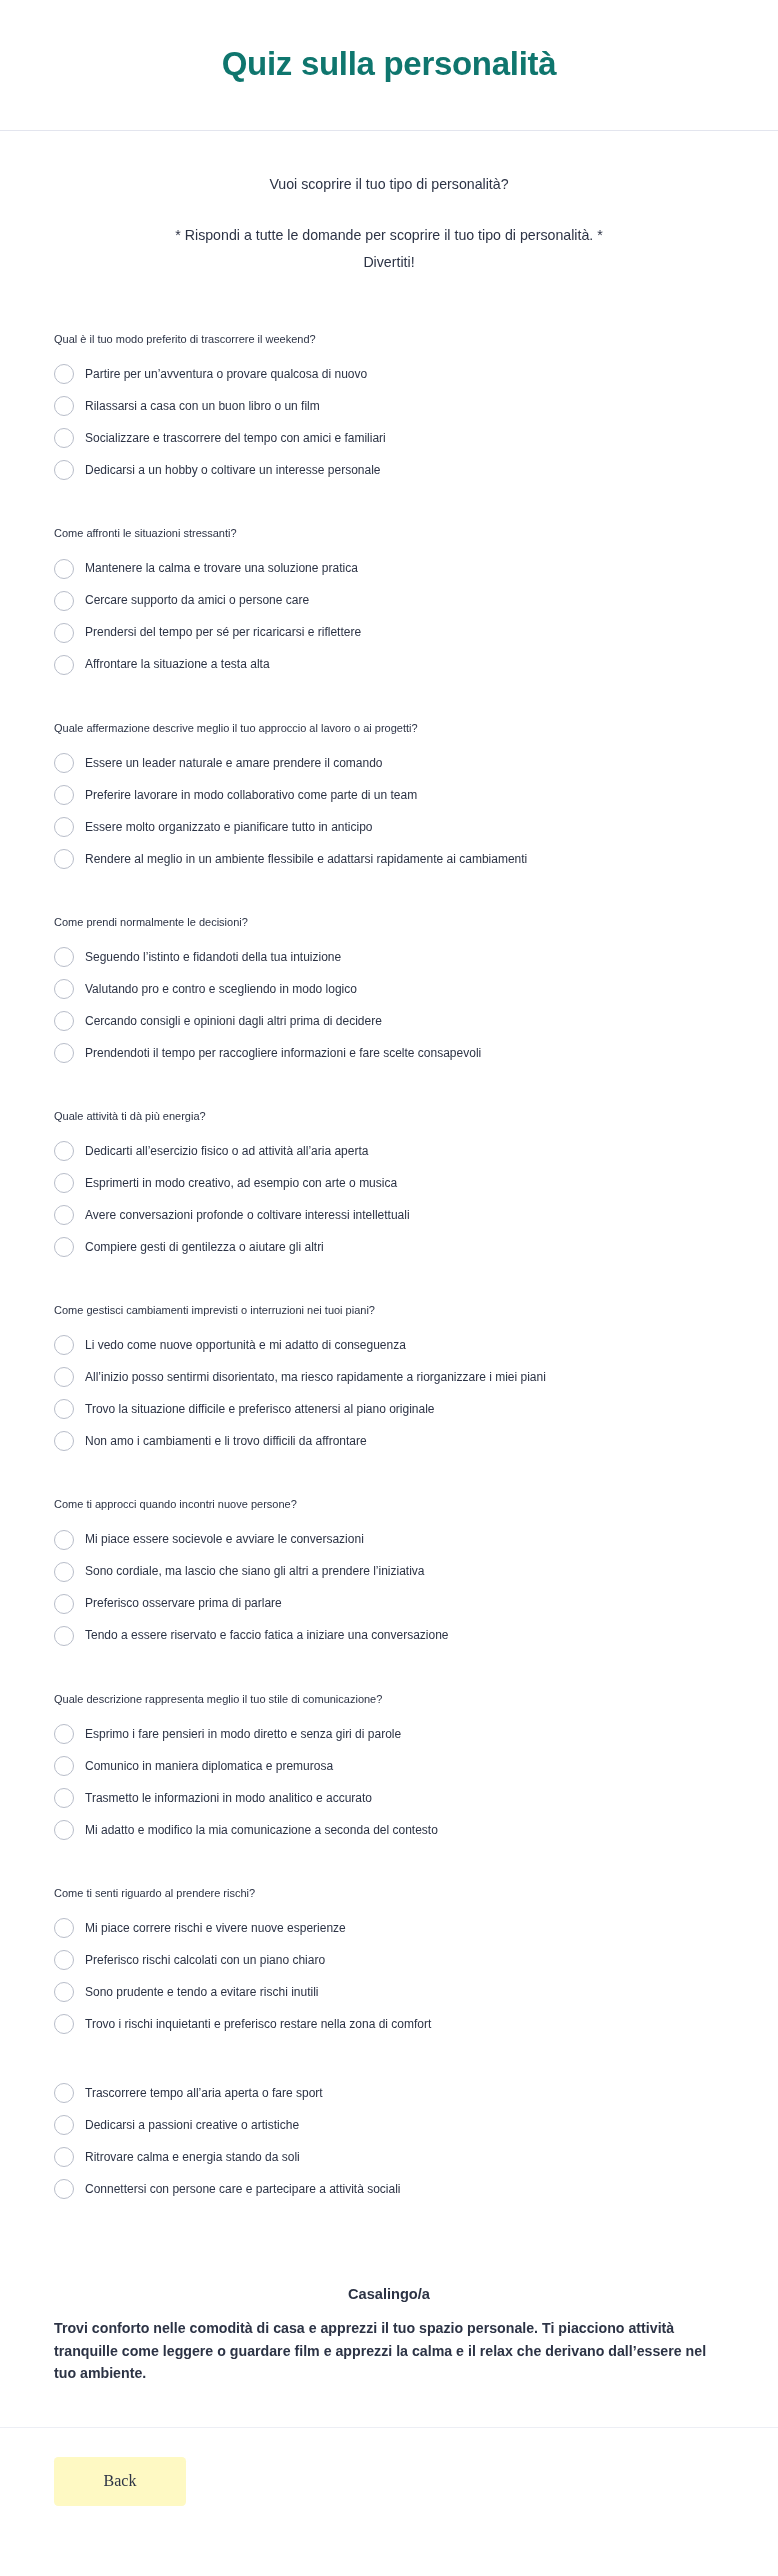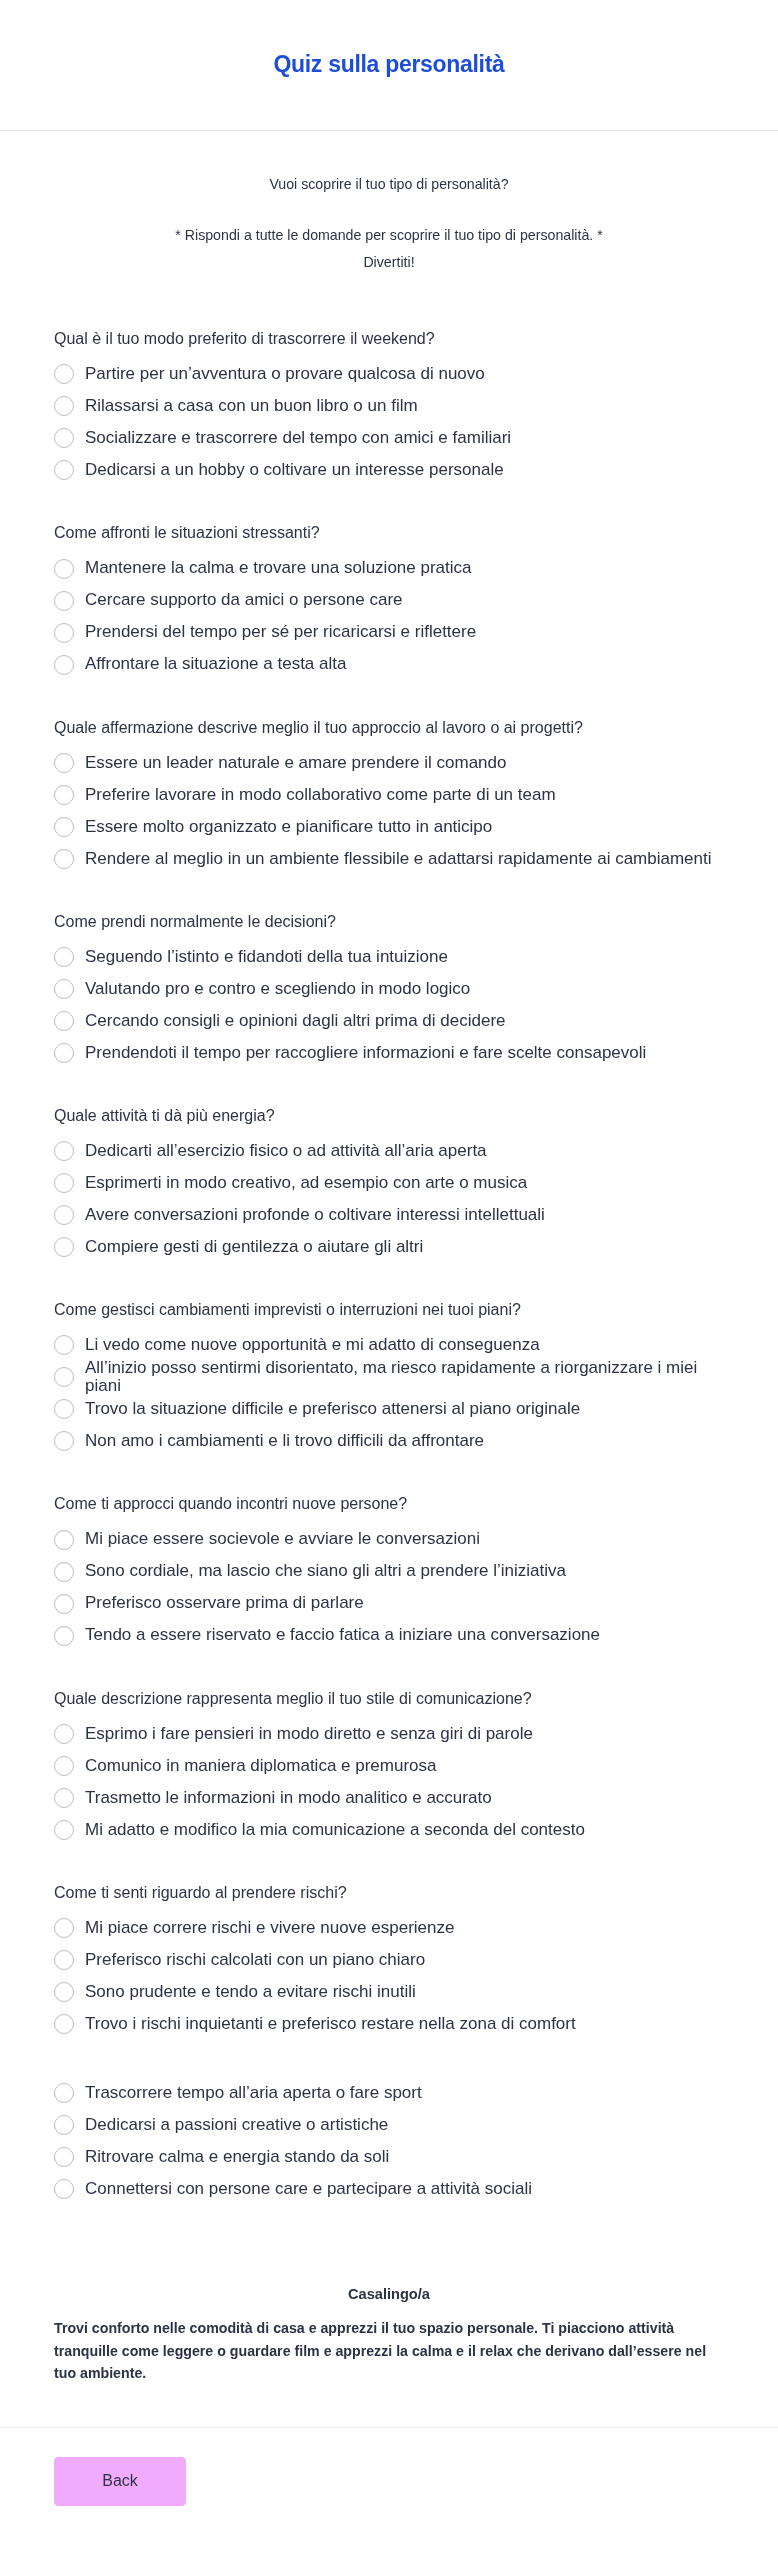--- a/index.html
+++ b/index.html
@@ -1,34 +1,34 @@
 <!DOCTYPE html>
 <html style="font-size:13.4px"><head>
 <meta charset="utf-8">
 <style>
   * { box-sizing: border-box; margin: 0; padding: 0; }
   html, body { width: 778px; background: #ffffff; }
   body { font-family: "Liberation Sans", "DejaVu Sans", sans-serif; color: #2c3345; }
   .header { height: 131px; border-bottom: 1.7px solid #e3e5ee; display: flex; align-items: center; justify-content: center; }
-  .header h1 { font-size: 23px; font-weight: 700; color: #1d4ed8; letter-spacing: -0.3px; margin-top: -1.7px; }
+  .header h1 { font-size: 33px; font-weight: 700; color: #0f766e; letter-spacing: -0.3px; margin-top: -1.7px; }
   .intro { text-align: center; padding-top: 44px; font-size: 14.2px; color: #2c3345; }
   .intro p { line-height: 18.4px; }
   .intro p.l1 { margin-bottom: 33px; }
   .intro p.l2 { margin-bottom: 8px; }
   .questions { padding: 0 54px; margin-top: 58px; }
   .question { margin-bottom: 37px; }
-  .question .qtitle { font-size: 16px; font-weight: 500; color: #2c3345; line-height: 20px; margin-bottom: 9.2px; }
+  .question .qtitle { font-size: 11px; font-weight: 500; color: #2c3345; line-height: 20px; margin-bottom: 9.2px; }
   .option { display: flex; align-items: center; height: 32px; cursor: pointer; }
   .radio { width: 20px; height: 20px; border: 1.3px solid #b8bdc9; border-radius: 50%; background: #fff; flex: 0 0 20px; margin-left: 0; margin-right: 11px; }
-  .option .olabel { font-size: 17px; color: #2c3345; line-height: 18.4px; }
+  .option .olabel { font-size: 12px; color: #2c3345; line-height: 18.4px; }
   .result { padding: 44px 54px 0; }
   .result h2 { text-align: center; font-size: 14.6px; font-weight: 700; color: #2c3345; margin-bottom: 15px; }
   .result p { font-size: 14.2px; line-height: 22.6px; color: #2c3345; font-weight: bold; }
   .footer { border-top: 1.7px solid #eceef5; margin-top: 42px; padding: 29px 54px 33px; }
-  .back-btn { width: 132px; height: 49px; background: #f0abfc; border: none; border-radius: 4.2px; font-family: Liberation Sans, sans-serif; font-size: 16px; color: #2c3345; cursor: pointer; }
+  .back-btn { width: 132px; height: 49px; background: #fef9c3; border: none; border-radius: 4.2px; font-family: Liberation Serif, serif; font-size: 16px; color: #2c3345; cursor: pointer; }
 </style>
 </head>
 <body>
 
 <header class="header">
   <h1>Quiz sulla personalità</h1>
 </header>
 
 <section class="intro">
   <p class="l1">Vuoi scoprire il tuo tipo di personalità?</p>

